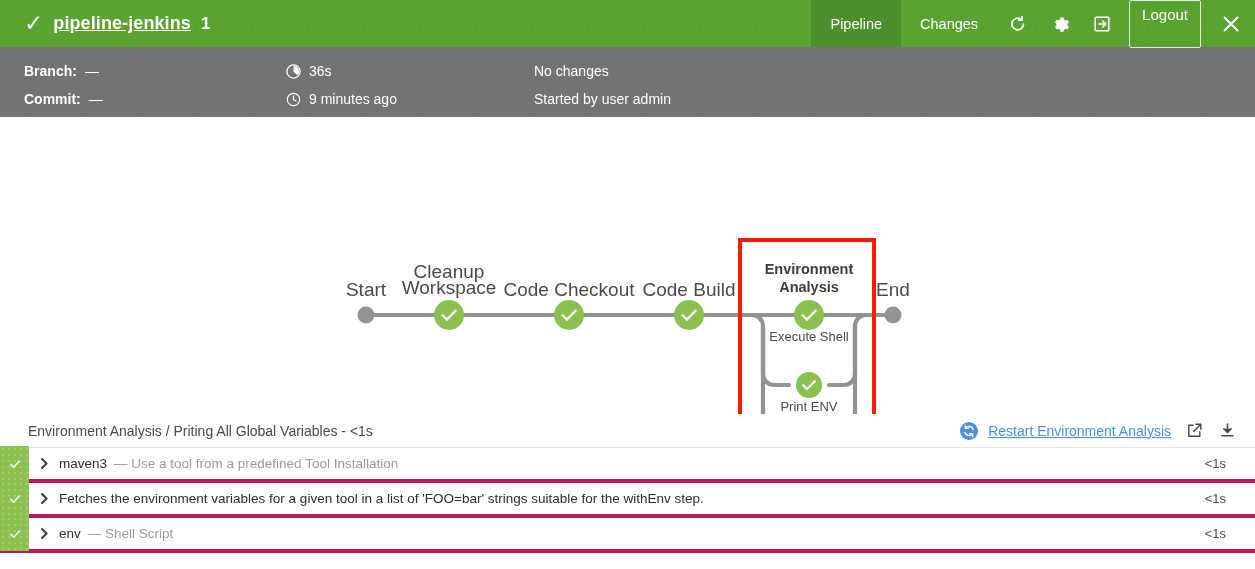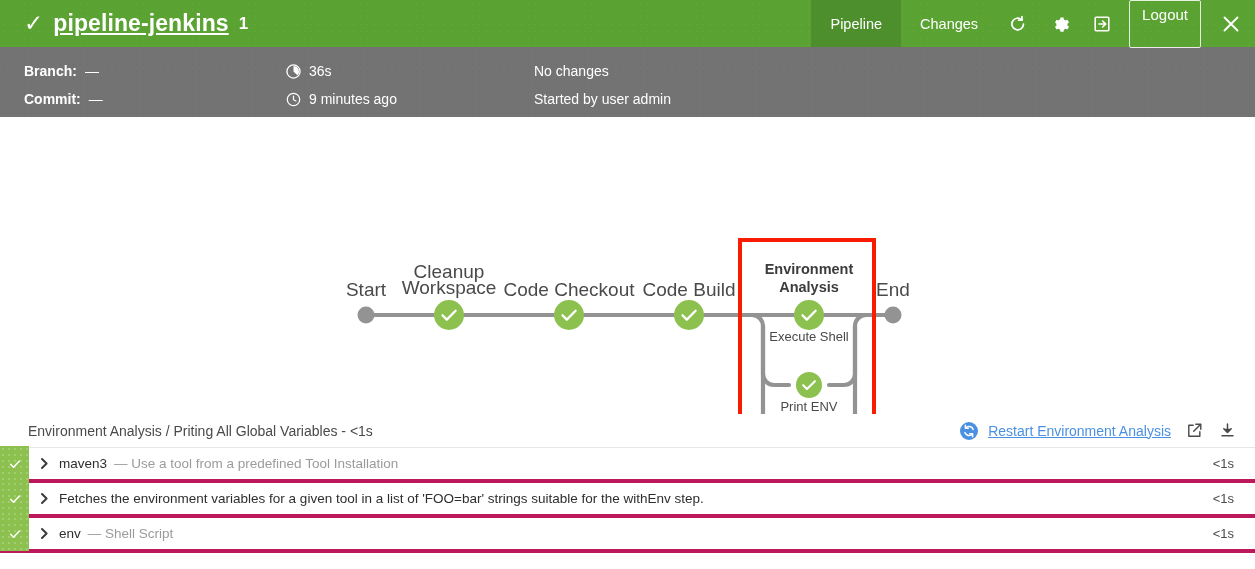--- a/index.html
+++ b/index.html
@@ -28,21 +28,21 @@
   }
   .run-title {
     display: flex;
     align-items: center;
     gap: 10px;
     padding-left: 24px;
     z-index: 1;
   }
   .check-glyph { font-size: 23px; line-height: 1; font-weight: 400; }
   .pipeline-name {
-    font-size: 23px;
+    font-size: 18px;
     text-decoration: underline;
     font-weight: 700;
     letter-spacing: .1px;
     cursor: pointer;
   }
   .run-number { font-size: 17px; font-weight: 700; }
 
   .nav-right {
     margin-left: auto;
     display: flex;
@@ -165,21 +165,21 @@
   }
   .step-status::after{
     content:"";
     position:absolute; inset:0;
     background-image: radial-gradient(rgba(255,255,255,0.22) 0.7px, transparent 0.8px);
     background-size: 6px 6px;
   }
   .chev { flex: 0 0 30px; display: flex; align-items: center; justify-content: center; color: #3b3b3b; }
   .step-main { display: flex; align-items: baseline; gap: 7px; font-size: 13.5px; color: #2e2e2e; }
   .step-desc { color: #9b9b9b; }
-  .step-dur { margin-left: auto; padding-right: 21px; font-size: 13px; color: #4a4a4a; }
+  .step-dur { margin-left: auto; padding-right: 29px; font-size: 13px; color: #4a4a4a; }
 </style>
 </head>
 <body>
 
 <div class="top-bar">
   <div class="run-title">
     <span class="check-glyph">✓</span>
     <span class="pipeline-name">pipeline-jenkins</span>
     <span class="run-number">1</span>
   </div>

